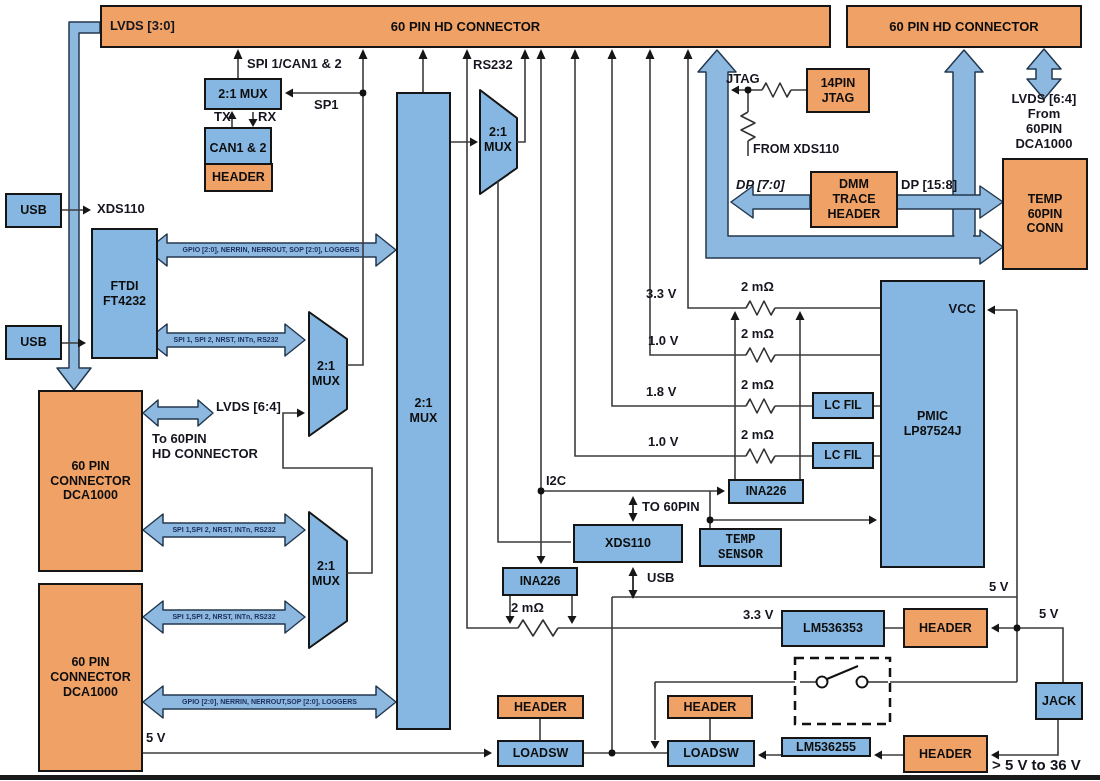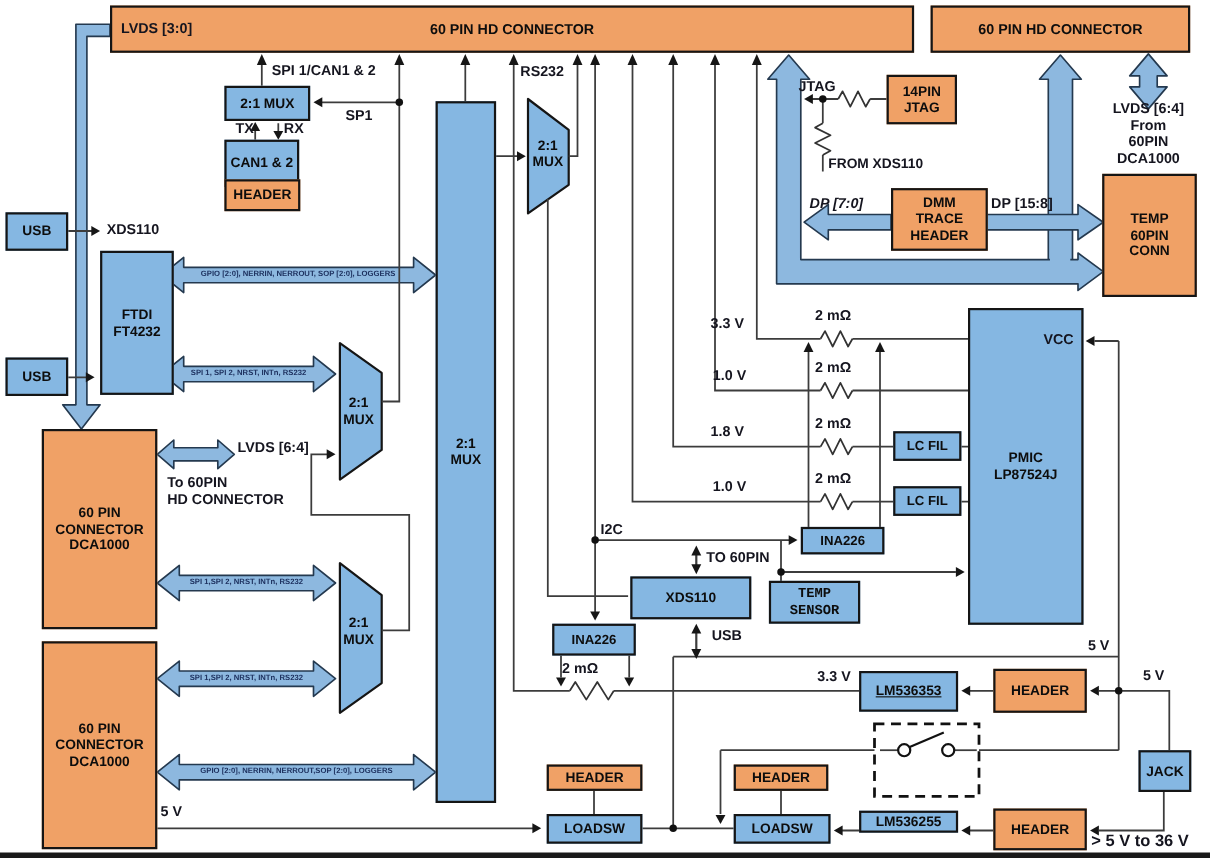--- a/index.html
+++ b/index.html
@@ -183,21 +183,21 @@
 <div class="box bb" style="left:880px;top:280px;width:105px;height:288px;">
   <span style="white-space:pre-line;">PMIC
 LP87524J</span>
   <span class="lbl" style="position:absolute;right:7px;top:20px;left:auto;">VCC</span>
 </div>
 <div class="box bb small" style="left:728px;top:479px;width:76px;height:25px;">INA226</div>
 <div class="box bb" style="left:699px;top:528px;width:83px;height:39px;font-family:Liberation Mono, monospace;">TEMP
 SENSOR</div>
 <div class="box bb small" style="left:812px;top:392px;width:62px;height:27px;">LC FIL</div>
 <div class="box bb small" style="left:812px;top:442px;width:62px;height:27px;">LC FIL</div>
-<div class="box bb" style="left:781px;top:610px;width:90px;height:37px;text-decoration:underline;">LM536353</div>
+<div class="box bb" style="left:781px;top:610px;width:104px;height:37px;">LM536353</div>
 <div class="box bb" style="left:781px;top:737px;width:90px;height:20px;">LM536255</div>
 <div class="box bb" style="left:497px;top:740px;width:87px;height:27px;">LOADSW</div>
 <div class="box bb" style="left:667px;top:740px;width:88px;height:27px;">LOADSW</div>
 <div class="box ob" style="left:497px;top:695px;width:87px;height:24px;">HEADER</div>
 <div class="box ob" style="left:667px;top:695px;width:86px;height:24px;">HEADER</div>
 <div class="box ob" style="left:903px;top:735px;width:85px;height:38px;">HEADER</div>
 <div class="box ob" style="left:903px;top:608px;width:85px;height:40px;">HEADER</div>
 <div class="box bb" style="left:1035px;top:682px;width:48px;height:38px;">JACK</div>
 
 <div class="bus" style="left:166px;top:244px;width:210px;">GPIO [2:0], NERRIN, NERROUT, SOP [2:0], LOGGERS</div>

